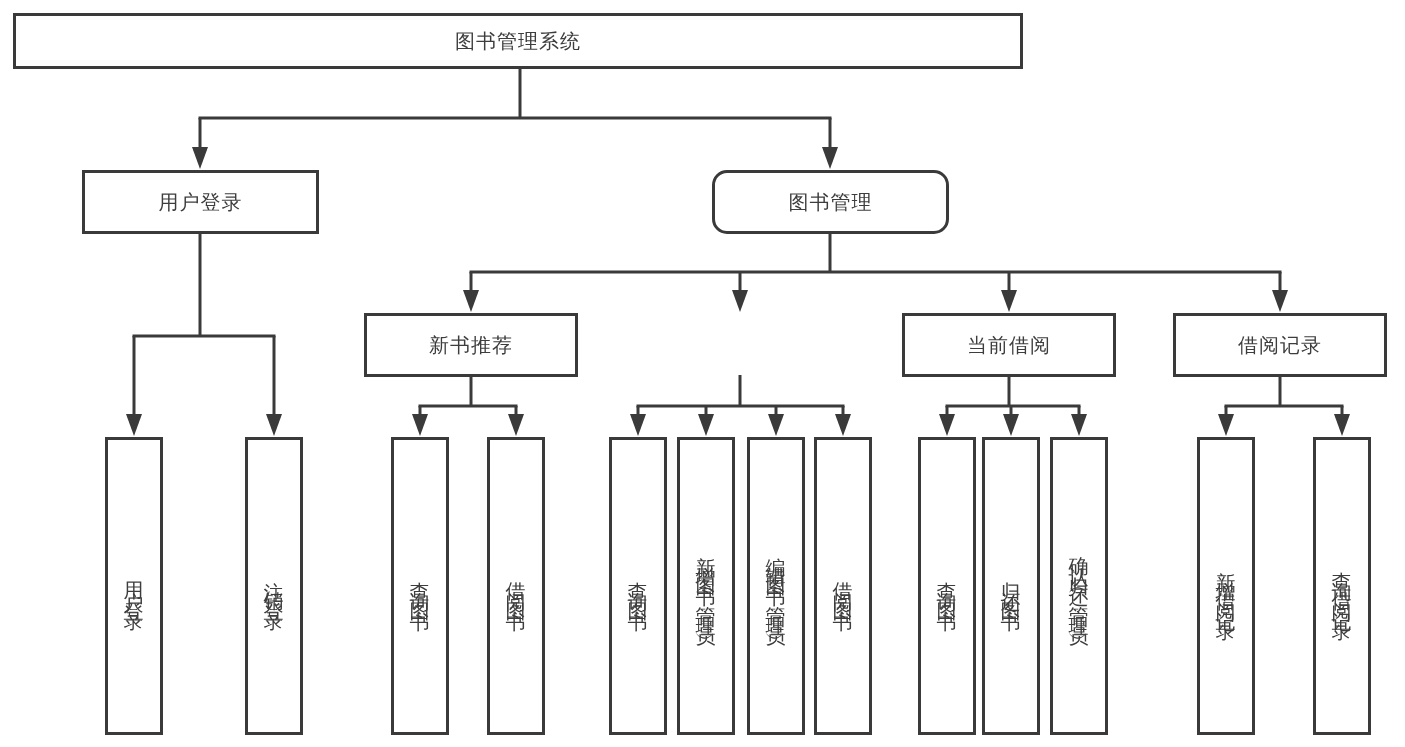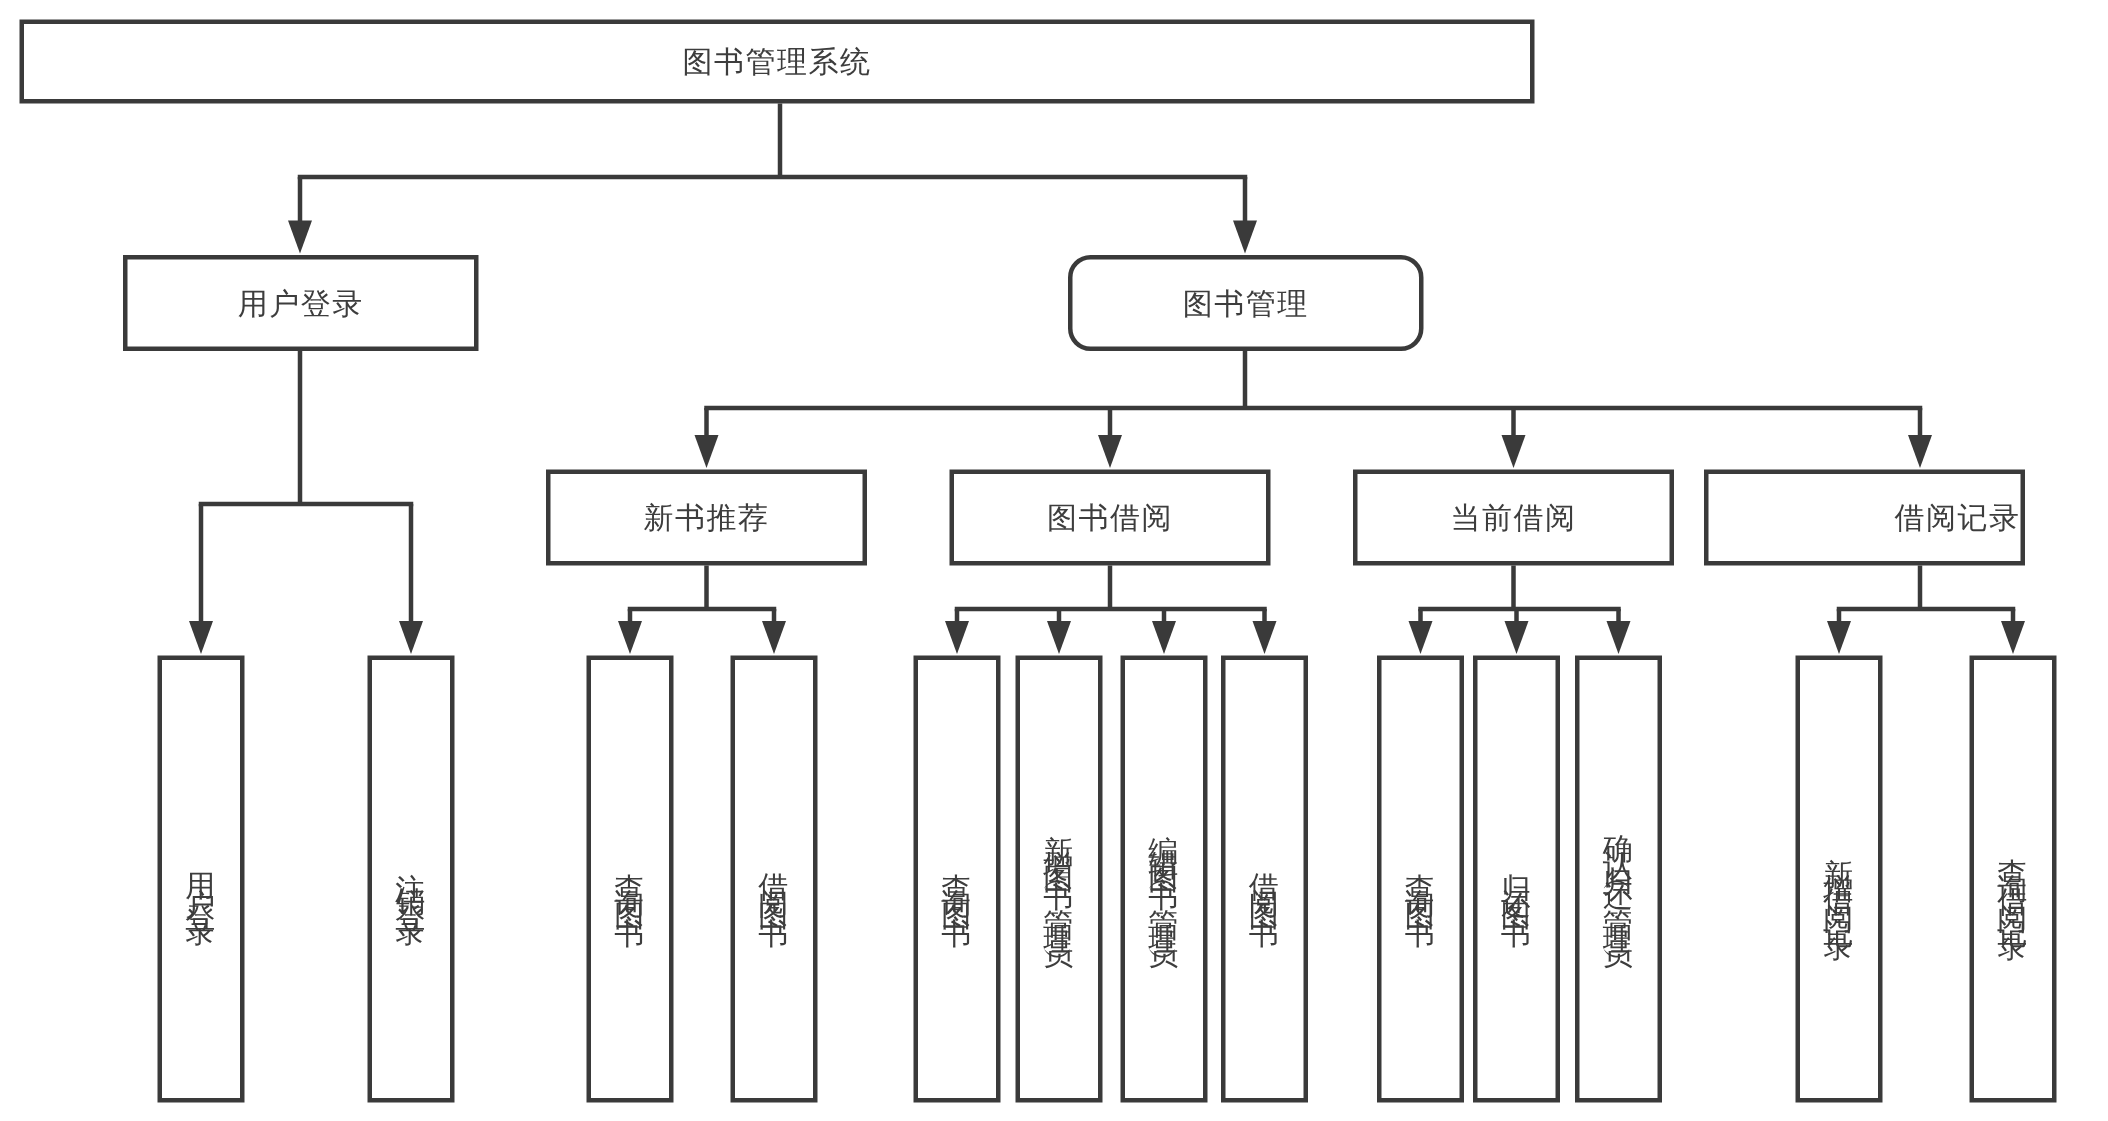--- a/index.html
+++ b/index.html
@@ -112,27 +112,24 @@
   <div class="box hbox" style="left:82px;top:170px;width:237px;height:64px;">
     <span>用户登录</span>
   </div>
   <div class="box hbox" style="left:712px;top:170px;width:237px;height:64px;border-radius:15px;">
     <span>图书管理</span>
   </div>
 
   <div class="box hbox" style="left:364px;top:313px;width:214px;height:64px;font-family:Liberation Serif, serif;">
     <span>新书推荐</span>
   </div>
-  <div class="box hbox" style="left:633px;top:313px;width:214px;height:64px;">
-    <span>图书借阅</span>
-  </div>
   <div class="box hbox" style="left:902px;top:313px;width:214px;height:64px;font-family:Liberation Mono, monospace;">
     <span>当前借阅</span>
   </div>
-  <div class="box hbox" style="left:1136px;top:313px;width:214px;height:64px;justify-content:flex-end;">
+  <div class="box hbox" style="left:1173px;top:313px;width:214px;height:64px;">
     <span>借阅记录</span>
   </div>
 
   <div class="box vbox" style="left:105px;top:437px;width:58px;height:298px;">
     <span class="vtext">用户登录</span>
   </div>
   <div class="box vbox" style="left:245px;top:437px;width:58px;height:298px;">
     <span class="vtext">注销登录</span>
   </div>
 

